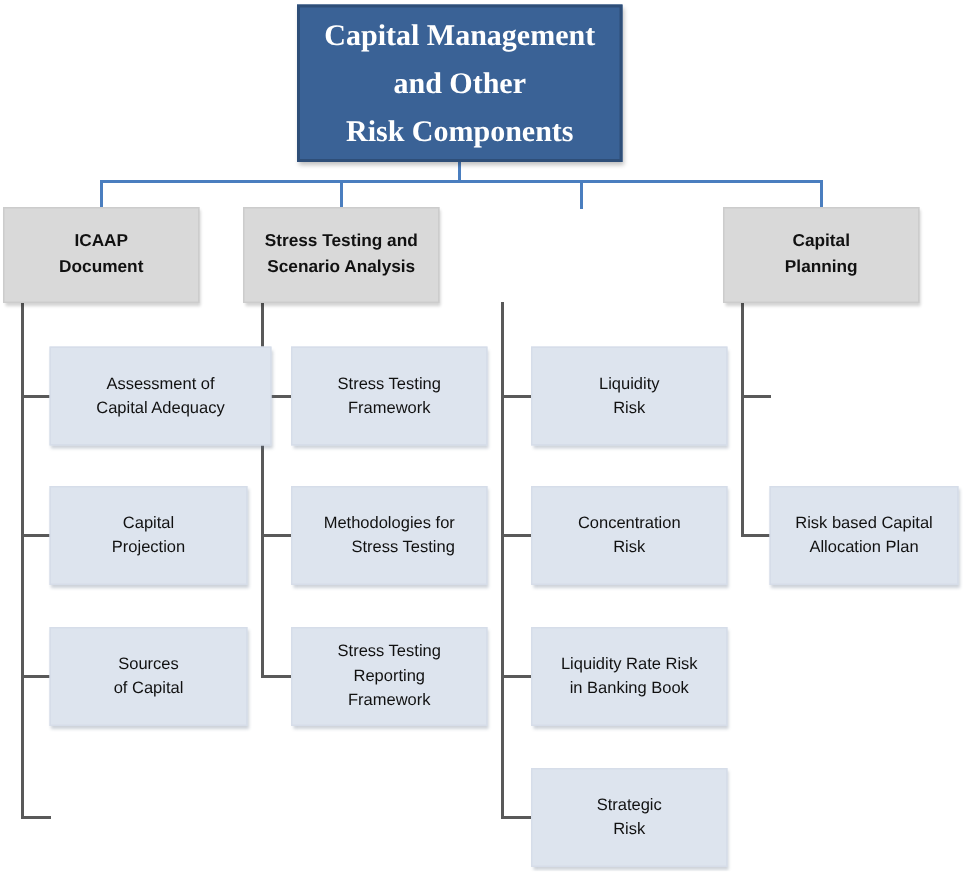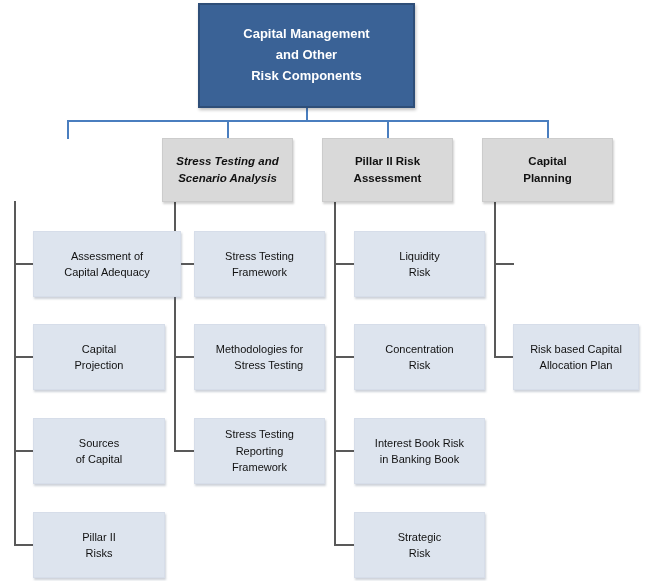--- a/index.html
+++ b/index.html
@@ -23,23 +23,24 @@
     justify-content: center;
     text-align: center;
     white-space: pre-line;
     box-sizing: border-box;
   }
   .root {
     background: var(--root_fill);
     border: 2px solid var(--root_border);
     color: var(--root_text);
     font-weight: bold;
-    font-size: 13px;
+    font-size: 20px;
     line-height: 1.6;
     box-shadow: 1px 2px 3px rgba(0,0,0,.25);
+    font-family: Liberation Serif, serif;
   }
   .branch {
     background: var(--branch_fill);
     border: 1px solid #cccccc;
     color: var(--node_text);
     font-weight: bold;
     font-size: 11.5px;
     line-height: 1.5;
     box-shadow: 1px 2px 2px rgba(0,0,0,.18);
   }
@@ -87,49 +88,47 @@
 
     <line class="gray-line" x1="495" y1="201" x2="495" y2="358"></line>
     <line class="gray-line" x1="494" y1="264" x2="514" y2="264"></line>
     <line class="gray-line" x1="494" y1="357" x2="514" y2="357"></line>
   </svg>
 
   <div class="node root" style="left:198px; top:3px; width:217px; height:105px;">Capital Management
 and Other
 Risk Components</div>
 
-  <div class="node branch" style="left:162px; top:138px; width:131px; height:64px;font-style:italic;">Stress Testing and
+  <div class="node branch" style="left:2px; top:138px; width:131px; height:64px;">ICAAP
+Document</div>
+  <div class="node branch" style="left:162px; top:138px; width:131px; height:64px;">Stress Testing and
 Scenario Analysis</div>
-  <div class="node branch" style="left:322px; top:138px; width:131px; height:64px;">Pillar II Risk
-Assessment</div>
   <div class="node branch" style="left:482px; top:138px; width:131px; height:64px;">Capital
 Planning</div>
 
   <div class="node leaf" style="left:33px; top:231px; width:148px; height:66px;">Assessment of
 Capital Adequacy</div>
   <div class="node leaf" style="left:33px; top:324px; width:132px; height:66px;">Capital
 Projection</div>
   <div class="node leaf" style="left:33px; top:418px; width:132px; height:66px;">Sources
 of Capital</div>
-  <div class="node leaf" style="left:33px; top:512px; width:132px; height:66px;">Pillar II
-Risks</div>
 
   <div class="node leaf" style="left:194px; top:231px; width:131px; height:66px;">Stress Testing
 Framework</div>
   <div class="node leaf" style="left:194px; top:324px; width:131px; height:66px;text-align:right;">Methodologies for
 Stress Testing</div>
   <div class="node leaf" style="left:194px; top:418px; width:131px; height:66px;">Stress Testing
 Reporting
 Framework</div>
 
   <div class="node leaf" style="left:354px; top:231px; width:131px; height:66px;">Liquidity
 Risk</div>
   <div class="node leaf" style="left:354px; top:324px; width:131px; height:66px;">Concentration
 Risk</div>
-  <div class="node leaf" style="left:354px; top:418px; width:131px; height:66px;">Interest Book Risk
+  <div class="node leaf" style="left:354px; top:418px; width:131px; height:66px;">Liquidity Rate Risk
 in Banking Book</div>
   <div class="node leaf" style="left:354px; top:512px; width:131px; height:66px;text-align:center;">Strategic
 Risk</div>
 
   <div class="node leaf" style="left:513px; top:324px; width:126px; height:66px;">Risk based Capital
 Allocation Plan</div>
 
 </div>
 
 </body></html>

